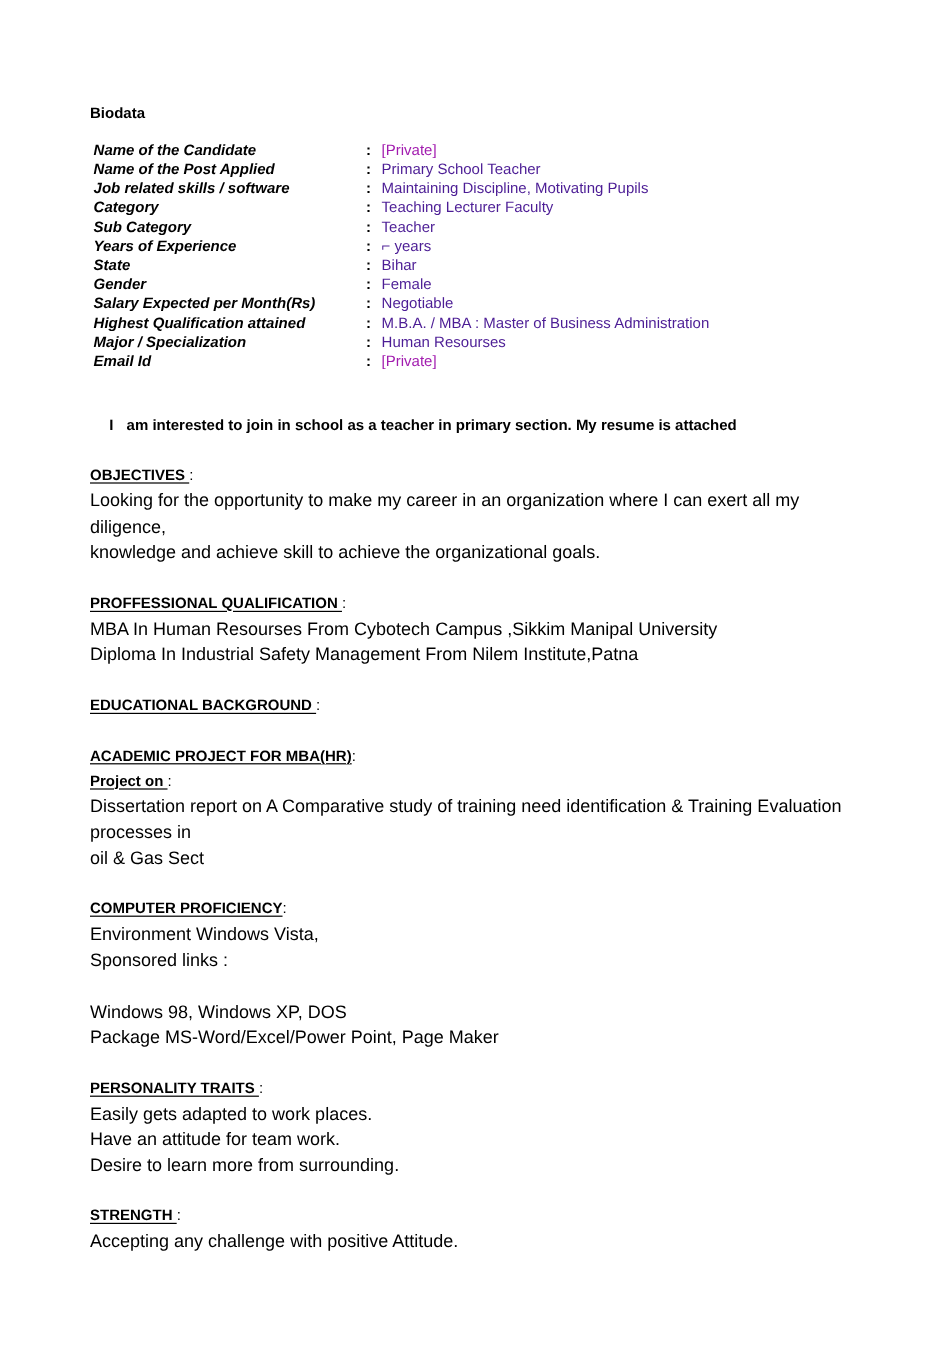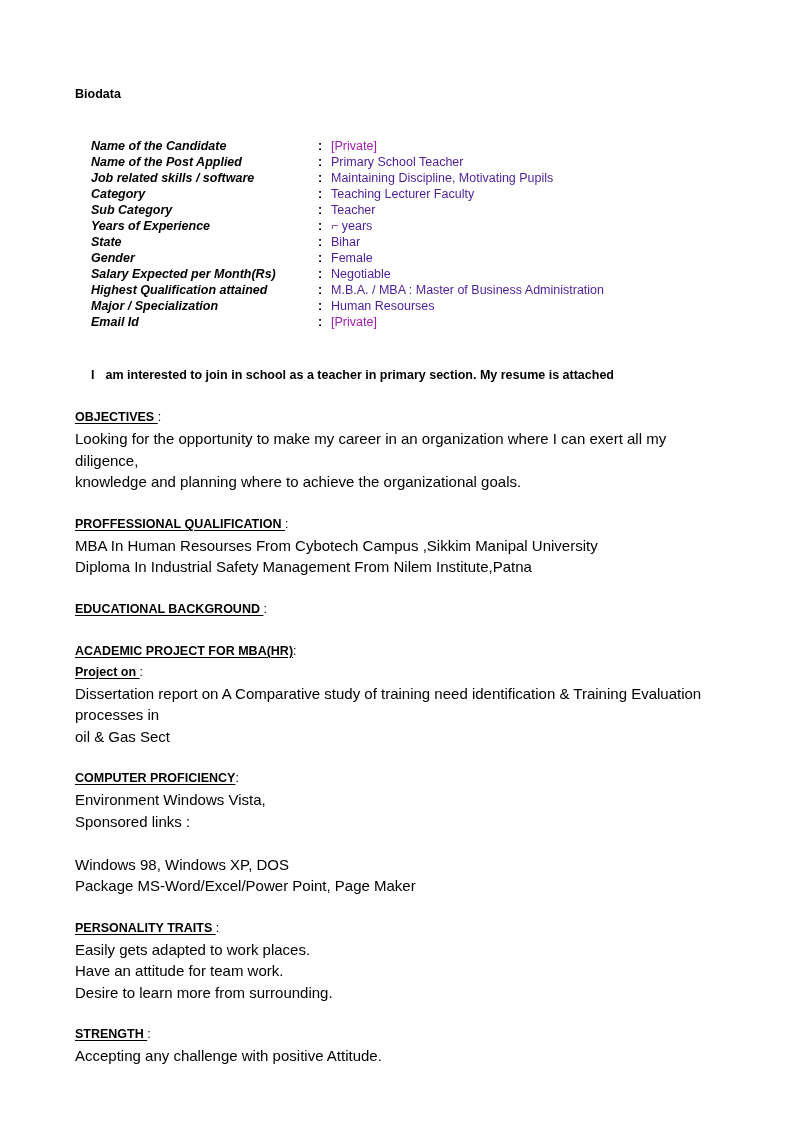--- a/index.html
+++ b/index.html
@@ -27,27 +27,27 @@
     width: 640px;
   }
 
   
   .doc-title {
     font-size: 12.5px;
     font-weight: bold;
     font-stretch: condensed;
     letter-spacing: 0px;
     line-height: 16px;
-    margin: 0 0 36px 0;
+    margin: 0 0 15px 0;
   }
 
   
   .fields {
     border-collapse: collapse;
-    margin: 0 0 0 16px;
+    margin: 0 0 0 3px;
     width: 100%;
   }
   .fields tr { height: 16px; }
   .fields td {
     padding: 0;
     vertical-align: top;
     line-height: 16px;
     white-space: nowrap;
   }
   .f-label {
@@ -191,21 +191,21 @@
     <div class="lede">
       <span>I</span><span class="gap"></span><span>am interested to join in school as a teacher in primary section. My resume is attached</span>
     </div>
 
     <div class="section">
       <div class="heading">
         <span class="u">OBJECTIVES </span><span class="colon">:</span>
       </div>
       <p class="para">
         <span class="line">Looking for the opportunity to make my career in an organization where I can exert all my diligence,</span>
-        <span class="line">knowledge and planning where to achieve the organizational goals.</span>
+        <span class="line">knowledge and achieve skill to achieve the organizational goals.</span>
       </p>
     </div>
 
     <div class="section">
       <div class="heading">
         <span class="u">PROFFESSIONAL QUALIFICATION </span><span class="colon">:</span>
       </div>
       <p class="para">
         <span class="line">MBA In Human Resourses From Cybotech Campus ,Sikkim Manipal University</span>
         <span class="line">Diploma In Industrial Safety Management From Nilem Institute,Patna</span>

